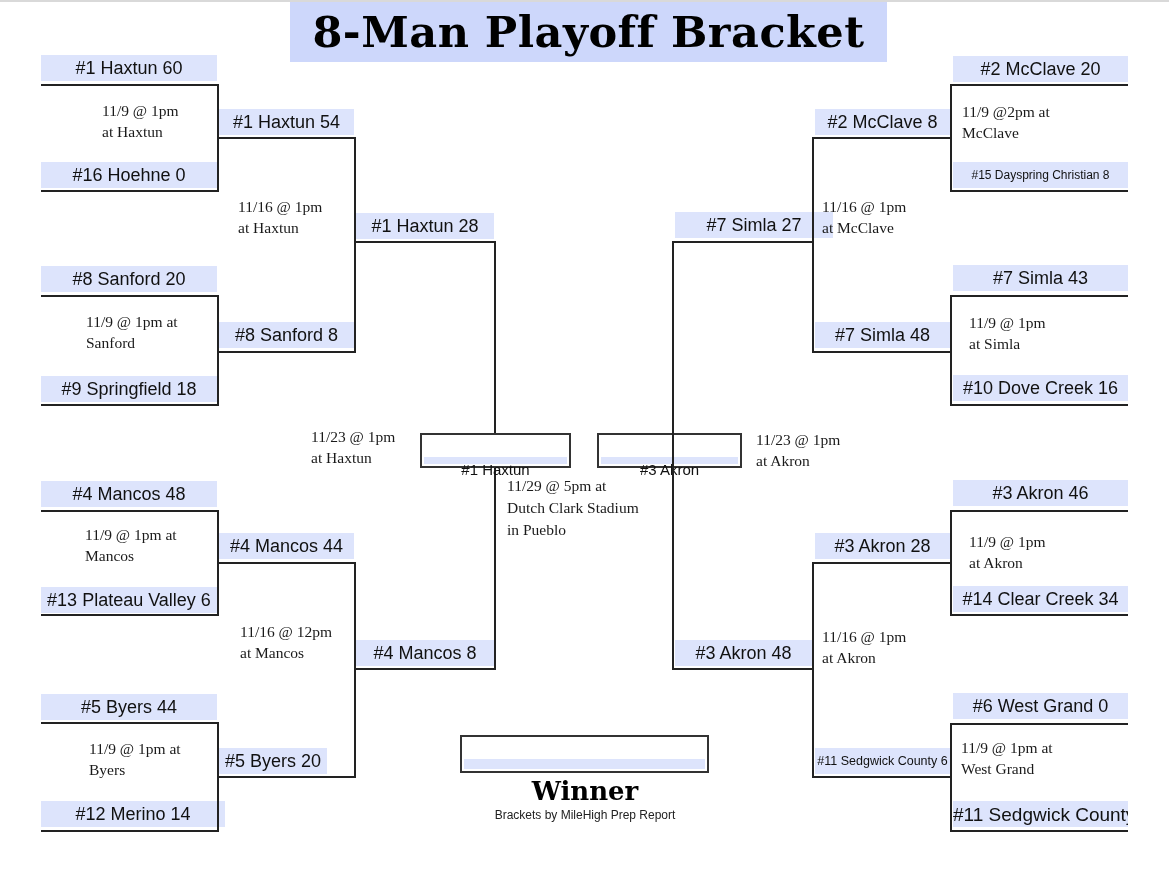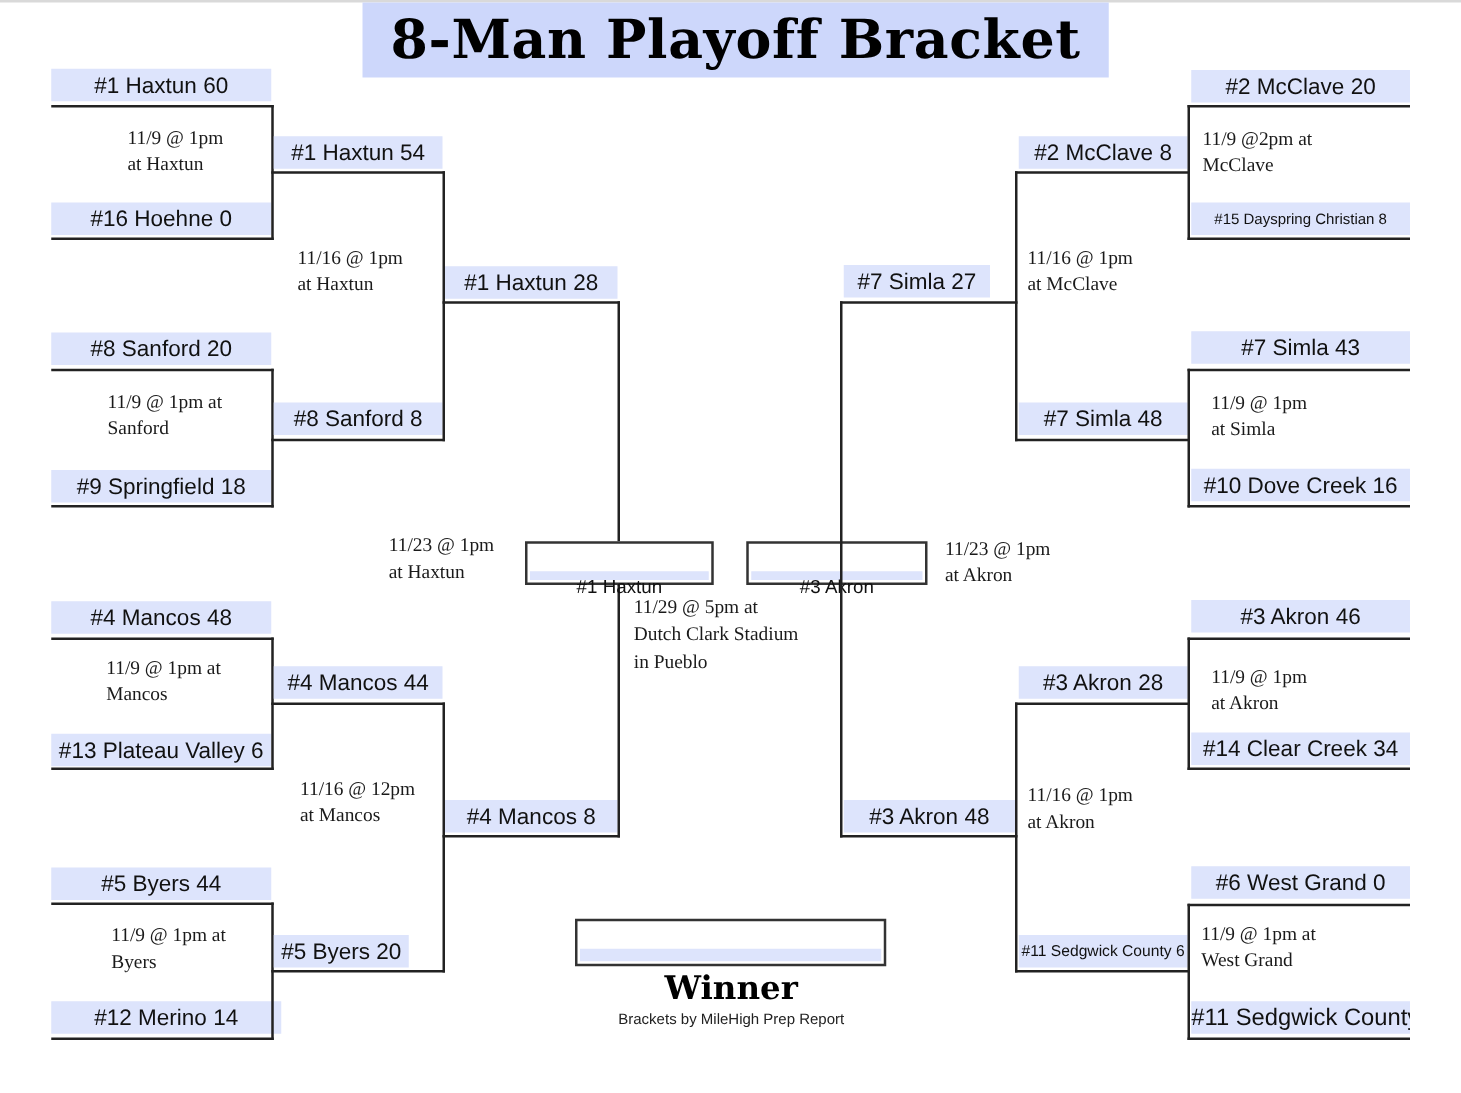--- a/index.html
+++ b/index.html
@@ -112,21 +112,21 @@
 <div class="note" style="left:507px;top:475px;line-height:22px;">11/29 @ 5pm at
 Dutch Clark Stadium
 in Pueblo</div>
 
 <div class="final" style="left:460px;top:735px;width:249px;height:38px;">
   <div class="inner"></div>
 </div>
 <div class="winner-label">Winner</div>
 <div class="credit">Brackets by MileHigh Prep Report</div>
 
-<div class="team" style="left:675px;top:212px;width:117px;">#7 Simla 27</div>
+<div class="team" style="left:675px;top:212px;width:158px;">#7 Simla 27</div>
 <div class="hl" style="left:672px;top:241px;width:142px;"></div>
 <div class="note" style="left:756px;top:429px;">11/23 @ 1pm
 at Akron</div>
 <div class="team" style="left:675px;top:640px;width:137px;">#3 Akron 48</div>
 <div class="hl" style="left:672px;top:668px;width:142px;"></div>
 <div class="vl" style="left:672px;top:241px;height:429px;"></div>
 
 <div class="team" style="left:815px;top:109px;width:135px;">#2 McClave 8</div>
 <div class="hl" style="left:812px;top:137px;width:140px;"></div>
 <div class="note" style="left:822px;top:196px;">11/16 @ 1pm

